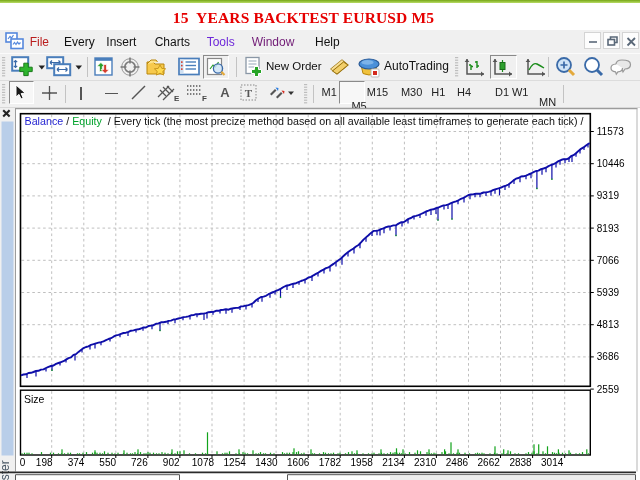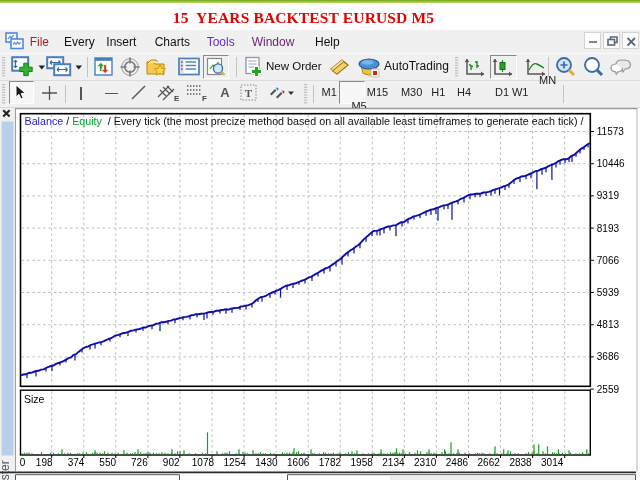--- a/index.html
+++ b/index.html
@@ -237,21 +237,21 @@
 <div style="position:absolute;left:384px;top:59px;font:12px 'Liberation Sans',sans-serif;color:#111">AutoTrading</div>
 <div style="position:absolute;left:308.8px;top:86px;width:28px;text-align:right;font:11px 'Liberation Sans',sans-serif;color:#222">M1</div>
 <div style="position:absolute;left:339.2px;top:81px;width:26px;height:22.5px;background:#f7f7f7;border-top:1px solid #8a8a8a;border-left:1px solid #8a8a8a;border-right:1px solid #fff;border-bottom:1px solid #fff"></div>
 <div style="position:absolute;left:338.7px;top:100px;width:28px;text-align:right;font:11px 'Liberation Sans',sans-serif;color:#222">M5</div>
 <div style="position:absolute;left:366.8px;top:86px;width:28px;text-align:left;font:11px 'Liberation Sans',sans-serif;color:#222">M15</div>
 <div style="position:absolute;left:394.3px;top:86px;width:28px;text-align:right;font:11px 'Liberation Sans',sans-serif;color:#222">M30</div>
 <div style="position:absolute;left:424.3px;top:86px;width:28px;text-align:center;font:11px 'Liberation Sans',sans-serif;color:#222">H1</div>
 <div style="position:absolute;left:450.1px;top:86px;width:28px;text-align:center;font:11px 'Liberation Sans',sans-serif;color:#222">H4</div>
 <div style="position:absolute;left:481.0px;top:86px;width:28px;text-align:right;font:11px 'Liberation Sans',sans-serif;color:#222">D1</div>
 <div style="position:absolute;left:506.2px;top:86px;width:28px;text-align:center;font:11px 'Liberation Sans',sans-serif;color:#222">W1</div>
-<div style="position:absolute;left:533.6px;top:74px;width:28px;text-align:center;font:11px 'Liberation Sans',sans-serif;color:#222">MN</div>
+<div style="position:absolute;left:533.6px;top:96px;width:28px;text-align:center;font:11px 'Liberation Sans',sans-serif;color:#222">MN</div>
 <svg width="640" height="372" viewBox="0 108 640 372" style="position:absolute;left:0;top:108px">
 <rect x="0" y="108" width="640" height="372" fill="#ffffff"></rect>
 <rect x="0" y="108" width="15" height="372" fill="#f0f0f0"></rect>
 <path d="M3.2 110.2 l6.4 6.4 M9.6 110.2 l-6.4 6.4" stroke="#222" stroke-width="2.1" fill="none"></path>
 <rect x="1.5" y="121.5" width="12" height="334" fill="#b9cee9"></rect>
 <text x="9" y="493" transform="rotate(-90 9 493)" font-size="12" fill="#4a5866" font-family="Liberation Sans, sans-serif">Tester</text>
 <line x1="15" y1="108.7" x2="637.5" y2="108.7" stroke="#9c9c9c" stroke-width="1.2"></line>
 <line x1="15.5" y1="108.7" x2="15.5" y2="471.5" stroke="#9c9c9c" stroke-width="1"></line>
 <line x1="637" y1="108.7" x2="637" y2="471.5" stroke="#b5b5b5" stroke-width="1"></line>
 <g stroke="#bfbfbf" stroke-width="1" stroke-dasharray="2.6,2.8">

